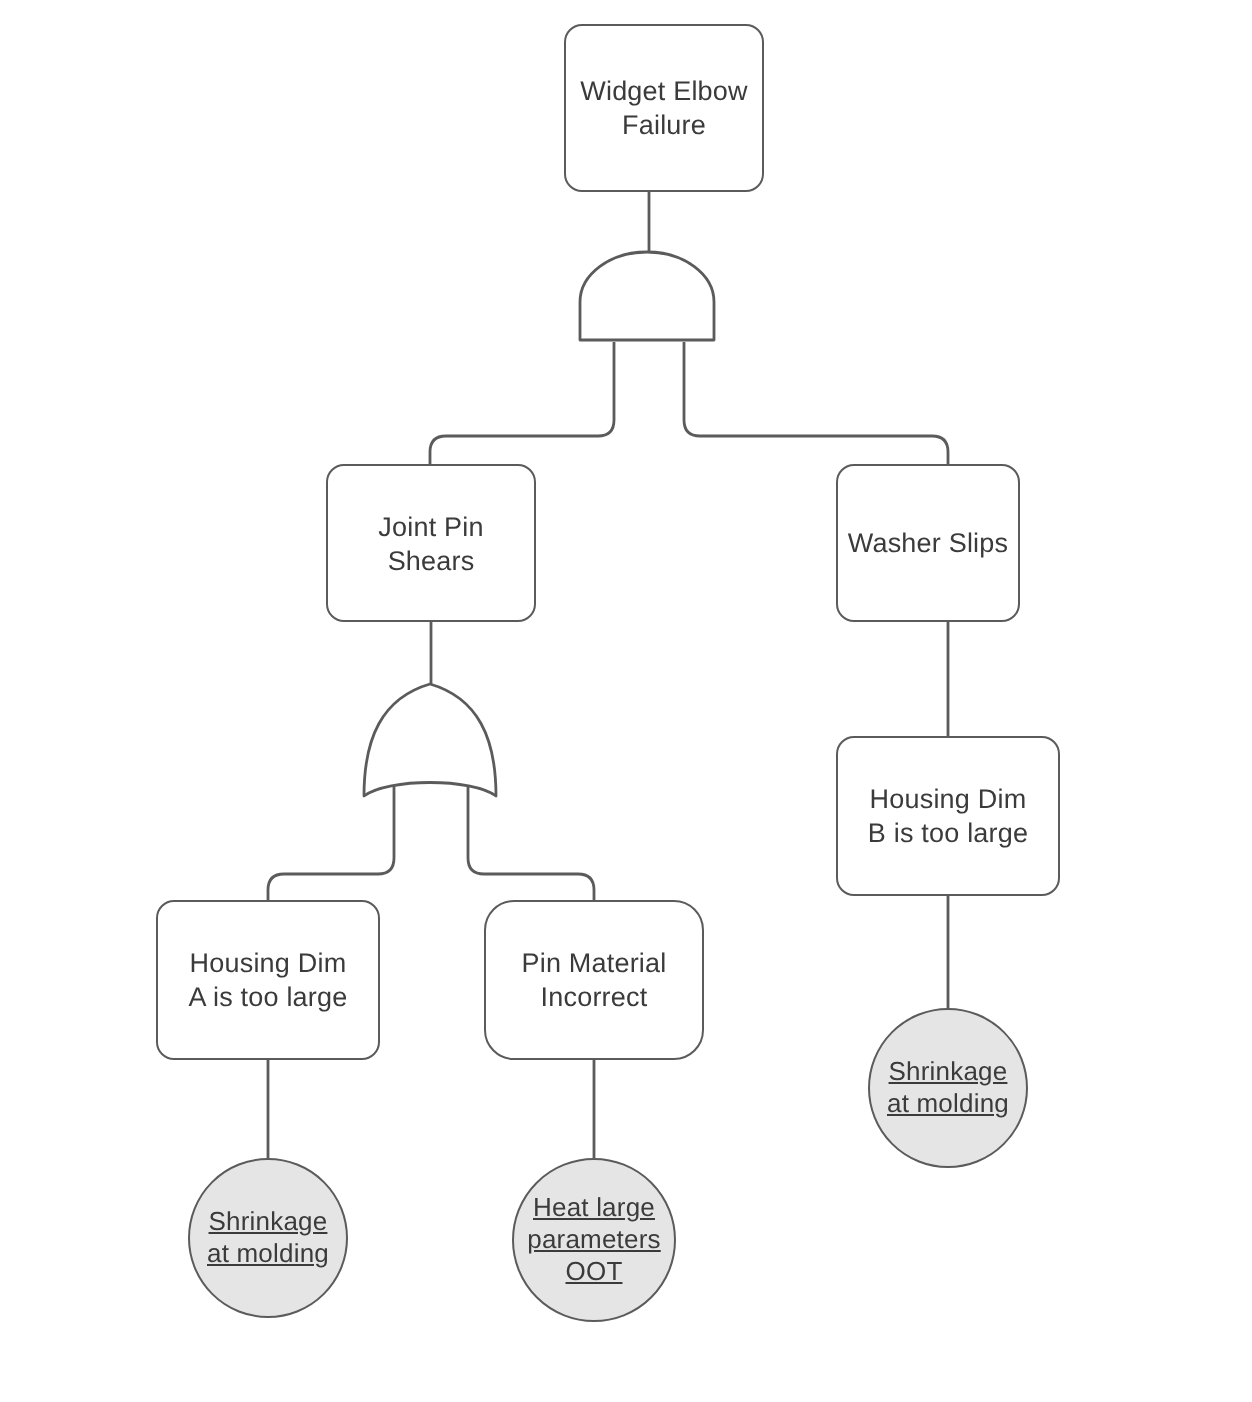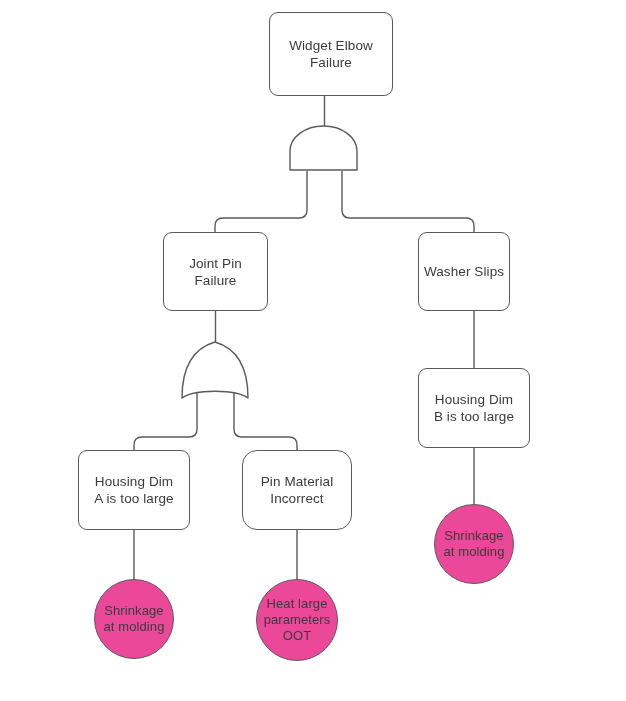--- a/index.html
+++ b/index.html
@@ -35,30 +35,31 @@
     font-size: 13.5px;
     line-height: 17px;
     letter-spacing: 0.1px;
     white-space: pre-line;
   }
   .node-circle {
     position: absolute;
     box-sizing: border-box;
     border: 1.4px solid #5b5b5b;
     border-radius: 50%;
-    background: #ec4899;
+    background: #e5e5e5;
     display: flex;
     align-items: center;
     justify-content: center;
     text-align: center;
     color: #3b3b3b;
     font-size: 13px;
     line-height: 16px;
     letter-spacing: 0.1px;
     white-space: pre-line;
+    text-decoration: underline;
   }
   .gate {
     position: absolute;
   }
   .gate svg {
     display: block;
     overflow: visible;
   }
 </style>
 </head>
@@ -94,28 +95,28 @@
     <path d="M 3 45 L 3 26 A 33.5 25 0 0 1 70 26 L 70 45 Z" fill="#ffffff" stroke="#5b5b5b" stroke-width="1.4" stroke-linejoin="round"></path>
   </svg>
 </div>
 
 <div class="gate" style="left:179px; top:339px;">
   <svg width="75" height="64" viewBox="0 0 75 64">
     <path d="M 3 59 C 3 30 12 10 36 3 C 60 10 69 30 69 59 C 57 50 15 50 3 59 Z" fill="#ffffff" stroke="#5b5b5b" stroke-width="1.4" stroke-linejoin="round"></path>
   </svg>
 </div>
 
-<div class="node-box" style="left:269px; top:12px; width:124px; height:84px;">
+<div class="node-box" style="left:282px; top:12px; width:100px; height:84px;">
   <span>Widget Elbow
 Failure</span>
 </div>
 
 <div class="node-box" style="left:163px; top:232px; width:105px; height:79px;">
   <span>Joint Pin
-Failure</span>
+Shears</span>
 </div>
 
 <div class="node-box" style="left:418px; top:232px; width:92px; height:79px;">
   <span>Washer Slips</span>
 </div>
 
 <div class="node-box" style="left:78px; top:450px; width:112px; height:80px;">
   <span>Housing Dim
 A is too large</span>
 </div>

